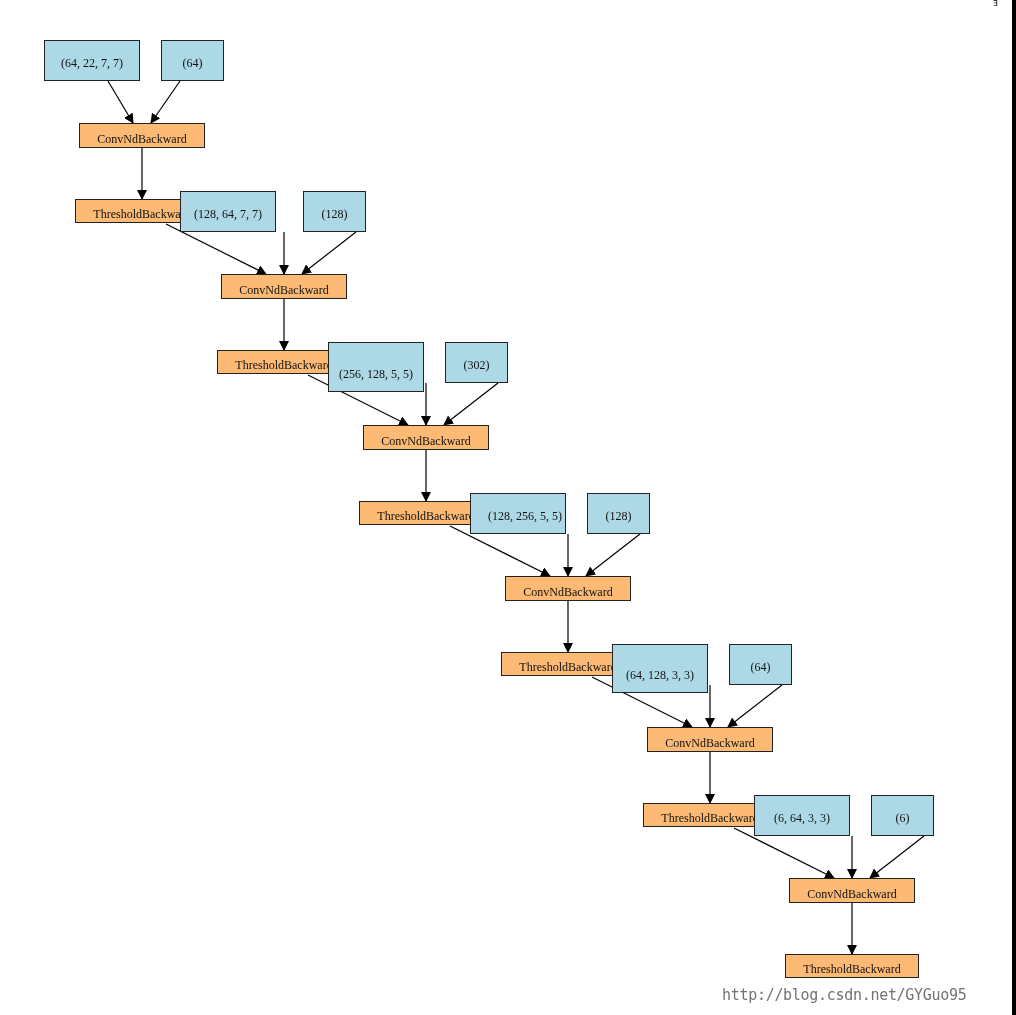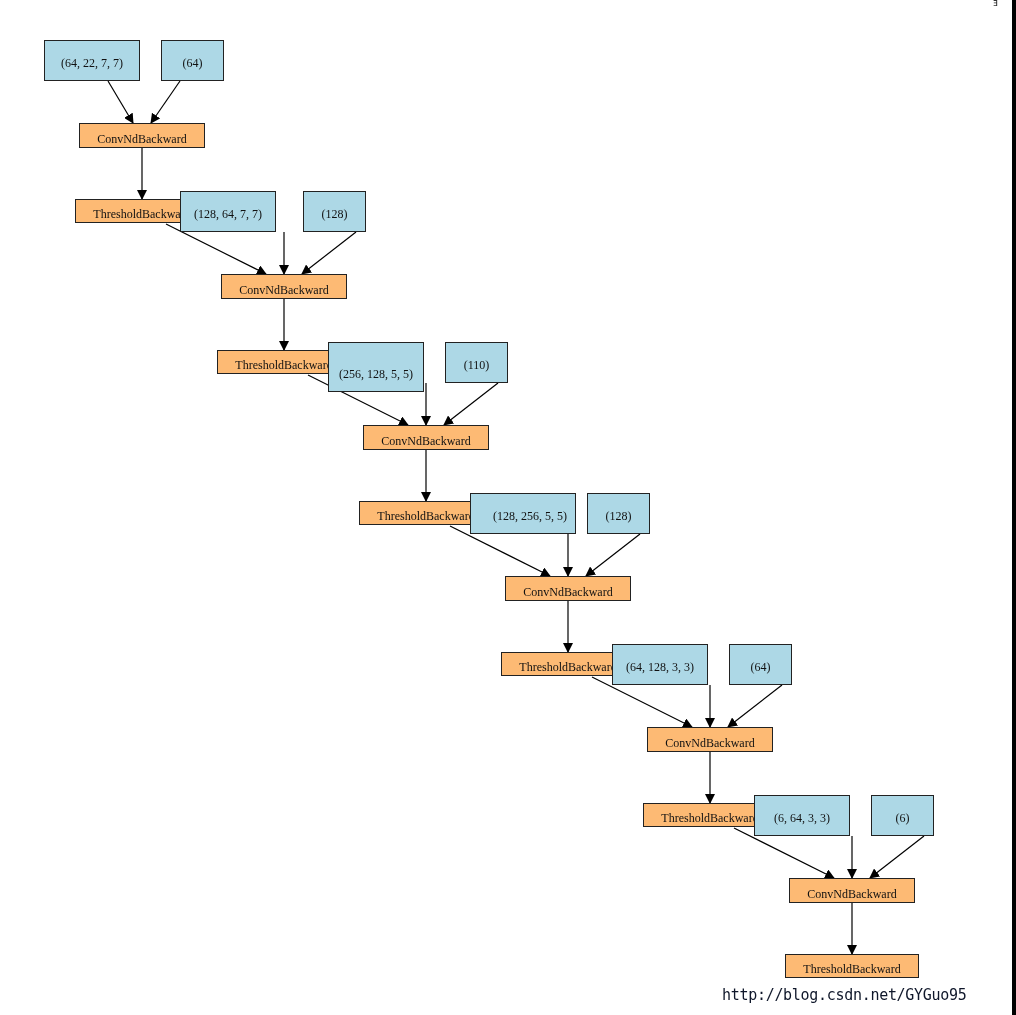--- a/index.html
+++ b/index.html
@@ -4,21 +4,21 @@
   <style>
     html, body { margin: 0; padding: 0; background: #ffffff; }
     body { width: 1016px; height: 1015px; position: relative; overflow: hidden; font-family: "Liberation Serif", serif; }
     #canvas { position: absolute; left: 0; top: 0; width: 1016px; height: 1015px; }
     .node { position: absolute; box-sizing: border-box; border: 1.2px solid #222; font-size: 12px; color: #111; }
     .op { background: #fdba74; display: flex; align-items: flex-end; justify-content: center; }
     .param { background: #add8e6; display: flex; align-items: flex-end; justify-content: center; padding-bottom: 9px; }
     #edges { position: absolute; left: 0; top: 0; }
     .right-bar { position: absolute; right: 0; top: 0; width: 4px; height: 1015px; background: #000; }
     .corner-mark { position: absolute; left: 993px; top: -6px; font-size: 11px; color: #333; font-family: "DejaVu Sans Mono", monospace; }
-    .watermark { position: absolute; left: 722px; top: 986px; font-family: "DejaVu Sans Mono", monospace; font-size: 15px; color: #0f172a; letter-spacing: -0.3px; }
+    .watermark { position: absolute; left: 722px; top: 986px; font-family: "DejaVu Sans Mono", monospace; font-size: 15px; color: #737373; letter-spacing: -0.3px; }
   </style>
 </head>
 <body>
 
 <div id="canvas">
   <svg id="edges" width="1016" height="1015">
     <defs>
       <marker id="arr" markerWidth="10" markerHeight="10" refX="9" refY="5" orient="auto" markerUnits="userSpaceOnUse">
         <path d="M0,0 L10,5 L0,10 z" fill="#000"></path>
       </marker>
@@ -68,41 +68,41 @@
     <div class="node op" style="left: 221px; top: 274px; width: 126px; height: 25px;">
       <span>ConvNdBackward</span>
     </div>
     <div class="node op" style="left: 217px; top: 350px; width: 134px; height: 24px;">
       <span>ThresholdBackward</span>
     </div>
     <div class="node param" style="left: 328px; top: 342px; width: 96px; height: 50px;">
       <span>(256, 128, 5, 5)</span>
     </div>
     <div class="node param" style="left: 445px; top: 342px; width: 63px; height: 41px;">
-      <span>(110)</span>
+      <span>(302)</span>
     </div>
     <div class="node op" style="left: 363px; top: 425px; width: 126px; height: 25px;">
       <span>ConvNdBackward</span>
     </div>
     <div class="node op" style="left: 359px; top: 501px; width: 134px; height: 24px;">
       <span>ThresholdBackward</span>
     </div>
-    <div class="node param" style="left: 470px; top: 493px; width: 106px; height: 41px; padding-left: 14px;">
+    <div class="node param" style="left: 470px; top: 493px; width: 96px; height: 41px; padding-left: 14px;">
       <span>(128, 256, 5, 5)</span>
     </div>
     <div class="node param" style="left: 587px; top: 493px; width: 63px; height: 41px;">
       <span>(128)</span>
     </div>
     <div class="node op" style="left: 505px; top: 576px; width: 126px; height: 25px;">
       <span>ConvNdBackward</span>
     </div>
     <div class="node op" style="left: 501px; top: 652px; width: 134px; height: 24px;">
       <span>ThresholdBackward</span>
     </div>
-    <div class="node param" style="left: 612px; top: 644px; width: 96px; height: 41px;">
+    <div class="node param" style="left: 612px; top: 644px; width: 96px; height: 49px;">
       <span>(64, 128, 3, 3)</span>
     </div>
     <div class="node param" style="left: 729px; top: 644px; width: 63px; height: 41px;">
       <span>(64)</span>
     </div>
     <div class="node op" style="left: 647px; top: 727px; width: 126px; height: 25px;">
       <span>ConvNdBackward</span>
     </div>
     <div class="node op" style="left: 643px; top: 803px; width: 134px; height: 24px;">
       <span>ThresholdBackward</span>

